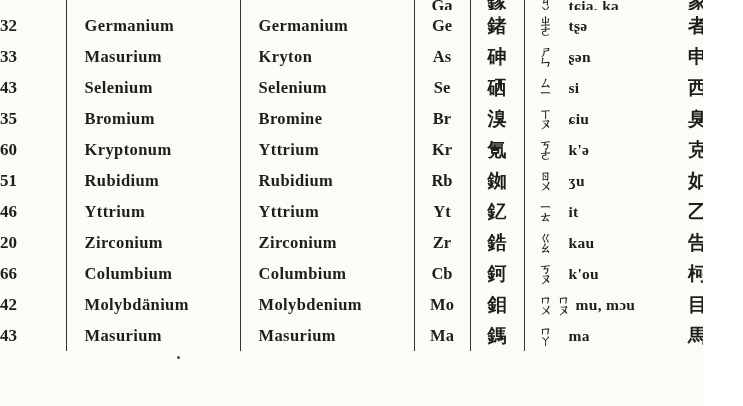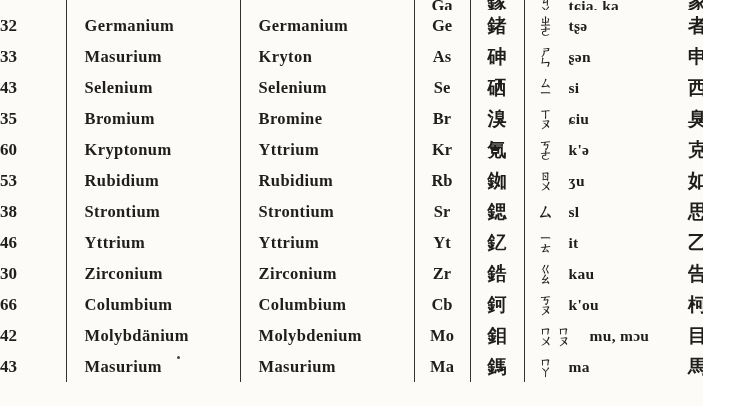--- a/index.html
+++ b/index.html
@@ -27,21 +27,21 @@
   .b { border-left:1.6px solid #34322c; }
   .cell-num   { text-align:left; font-weight:700; font-size:17px; }
   .cell-latin { padding-left:18px; font-weight:700; font-size:16.5px; letter-spacing:0.4px; white-space:nowrap; }
   .cell-eng   { padding-left:18px; font-weight:700; font-size:16.5px; letter-spacing:0.4px; white-space:nowrap; }
   .cell-sym   { text-align:center; font-weight:700; font-size:16.5px; }
   .cell-han   { text-align:center; font-size:19px; font-weight:600;
                 font-family:"DejaVu Sans","Liberation Serif",serif; }
   .cell-pho   { padding-left:13px; }
   .pho-inner  { display:flex; align-items:center; }
   .rom        { font-weight:700; font-size:15.5px; letter-spacing:0.3px; margin-left:13px; white-space:nowrap; }
-  .rom.tight  { margin-left:16px; }
+  .rom.tight  { margin-left:2px; }
   .lig {
     display:inline-flex; flex-direction:column;
     align-items:center; justify-content:center;
     min-width:17px; margin-right:1px;
     font-family:"DejaVu Sans","Liberation Serif",serif;
   }
   .lig-part   { font-size:12px; line-height:10px; font-weight:700; }
   .lig.single .lig-part { font-size:16px; line-height:15px; }
   .cell-gloss { padding-left:26px; font-size:19px; font-weight:600; white-space:nowrap;
                 font-family:"DejaVu Sans","Liberation Serif",serif; }
@@ -182,55 +182,37 @@
                   <span class="lig-part">ㄎ</span>
                   <span class="lig-part">ㄜ</span>
                 </span>
               </span>
               <span class="rom">k'ə</span>
             </span>
           </td>
           <td class="cell-gloss"><span>克</span></td>
         </tr>
         <tr class="full-row">
-          <td class="cell-num"><span>53</span></td>
+          <td class="cell-num"><span>51</span></td>
           <td class="cell-latin b"><span>Rubidium</span></td>
           <td class="cell-eng b"><span>Rubidium</span></td>
           <td class="cell-sym b"><span>Rb</span></td>
           <td class="cell-han b"><span>銣</span></td>
           <td class="cell-pho b">
             <span class="pho-inner">
               <span class="lig-wrap" style="display: inline-flex;">
                 <span class="lig">
                   <span class="lig-part">ㄖ</span>
                   <span class="lig-part">ㄨ</span>
                 </span>
               </span>
               <span class="rom">ʒu</span>
             </span>
           </td>
           <td class="cell-gloss"><span>如</span></td>
-        </tr>
-        <tr class="full-row">
-          <td class="cell-num"><span>38</span></td>
-          <td class="cell-latin b"><span>Strontium</span></td>
-          <td class="cell-eng b"><span>Strontium</span></td>
-          <td class="cell-sym b"><span>Sr</span></td>
-          <td class="cell-han b"><span>鍶</span></td>
-          <td class="cell-pho b">
-            <span class="pho-inner">
-              <span class="lig-wrap" style="display: inline-flex;">
-                <span class="lig single">
-                  <span class="lig-part">ㄙ</span>
-                </span>
-              </span>
-              <span class="rom">sl</span>
-            </span>
-          </td>
-          <td class="cell-gloss"><span>思</span></td>
         </tr>
         <tr class="full-row">
           <td class="cell-num"><span>46</span></td>
           <td class="cell-latin b"><span>Yttrium</span></td>
           <td class="cell-eng b"><span>Yttrium</span></td>
           <td class="cell-sym b"><span>Yt</span></td>
           <td class="cell-han b"><span>釔</span></td>
           <td class="cell-pho b">
             <span class="pho-inner">
               <span class="lig-wrap" style="display: inline-flex;">
@@ -238,21 +220,21 @@
                   <span class="lig-part">ㄧ</span>
                   <span class="lig-part">ㄊ</span>
                 </span>
               </span>
               <span class="rom">it</span>
             </span>
           </td>
           <td class="cell-gloss"><span>乙</span><span class="gloss-note">(入)</span></td>
         </tr>
         <tr class="full-row">
-          <td class="cell-num"><span>30</span></td>
+          <td class="cell-num"><span>20</span></td>
           <td class="cell-latin b"><span>Zirconium</span></td>
           <td class="cell-eng b"><span>Zirconium</span></td>
           <td class="cell-sym b"><span>Zr</span></td>
           <td class="cell-han b"><span>鋯</span></td>
           <td class="cell-pho b">
             <span class="pho-inner">
               <span class="lig-wrap" style="display: inline-flex;">
                 <span class="lig">
                   <span class="lig-part">ㄍ</span>
                   <span class="lig-part">ㄠ</span>

